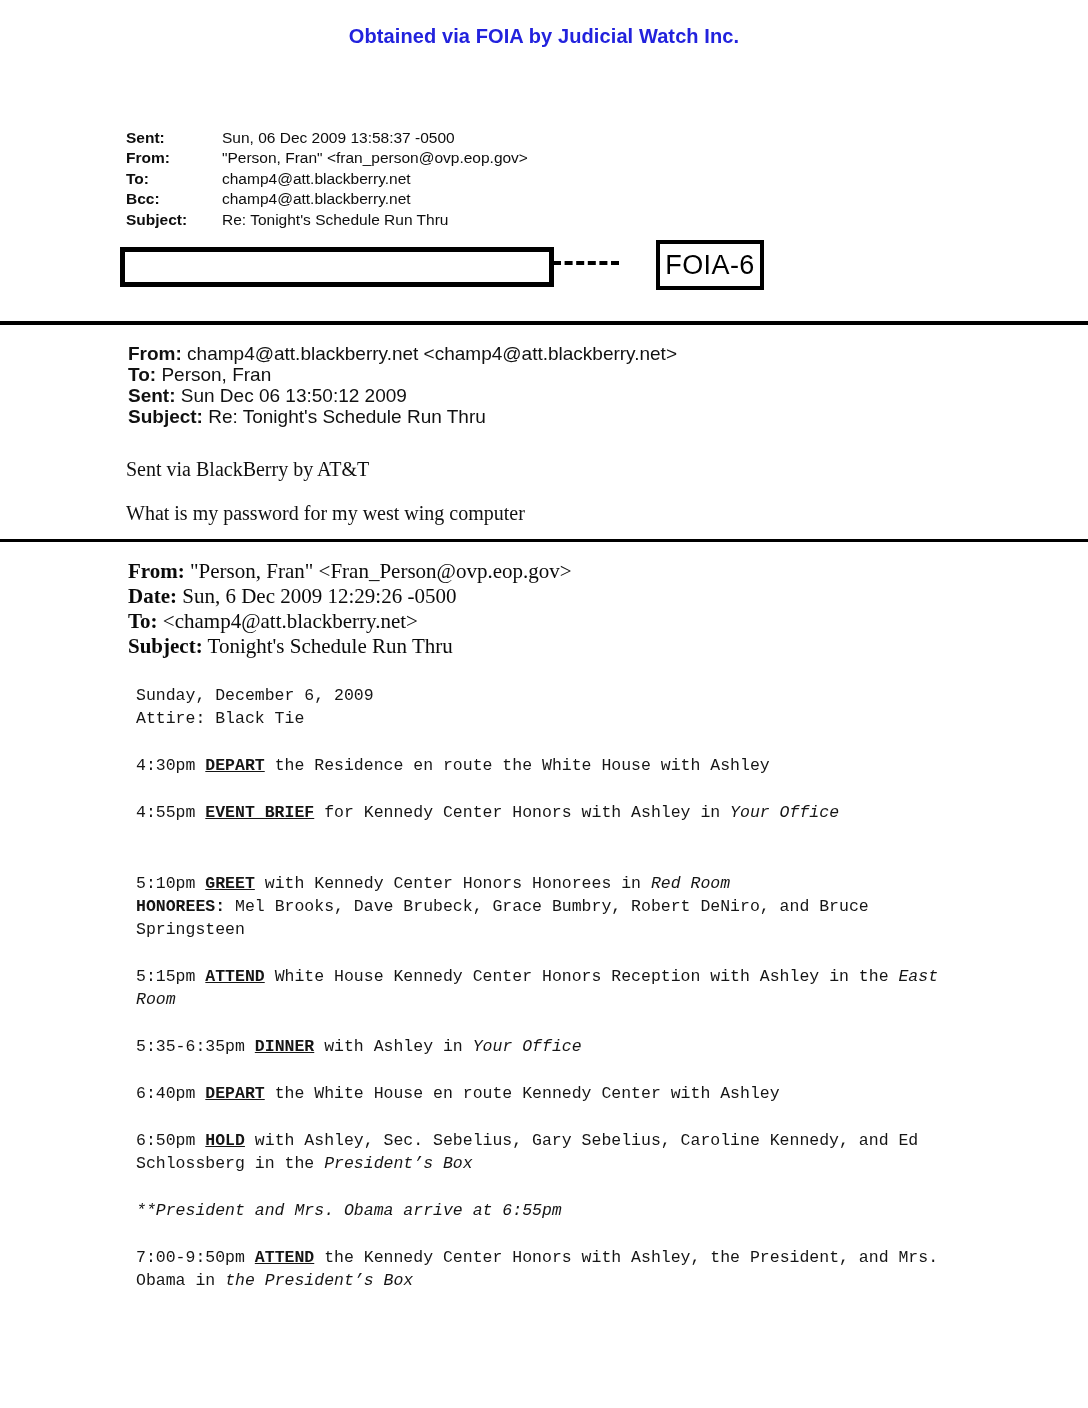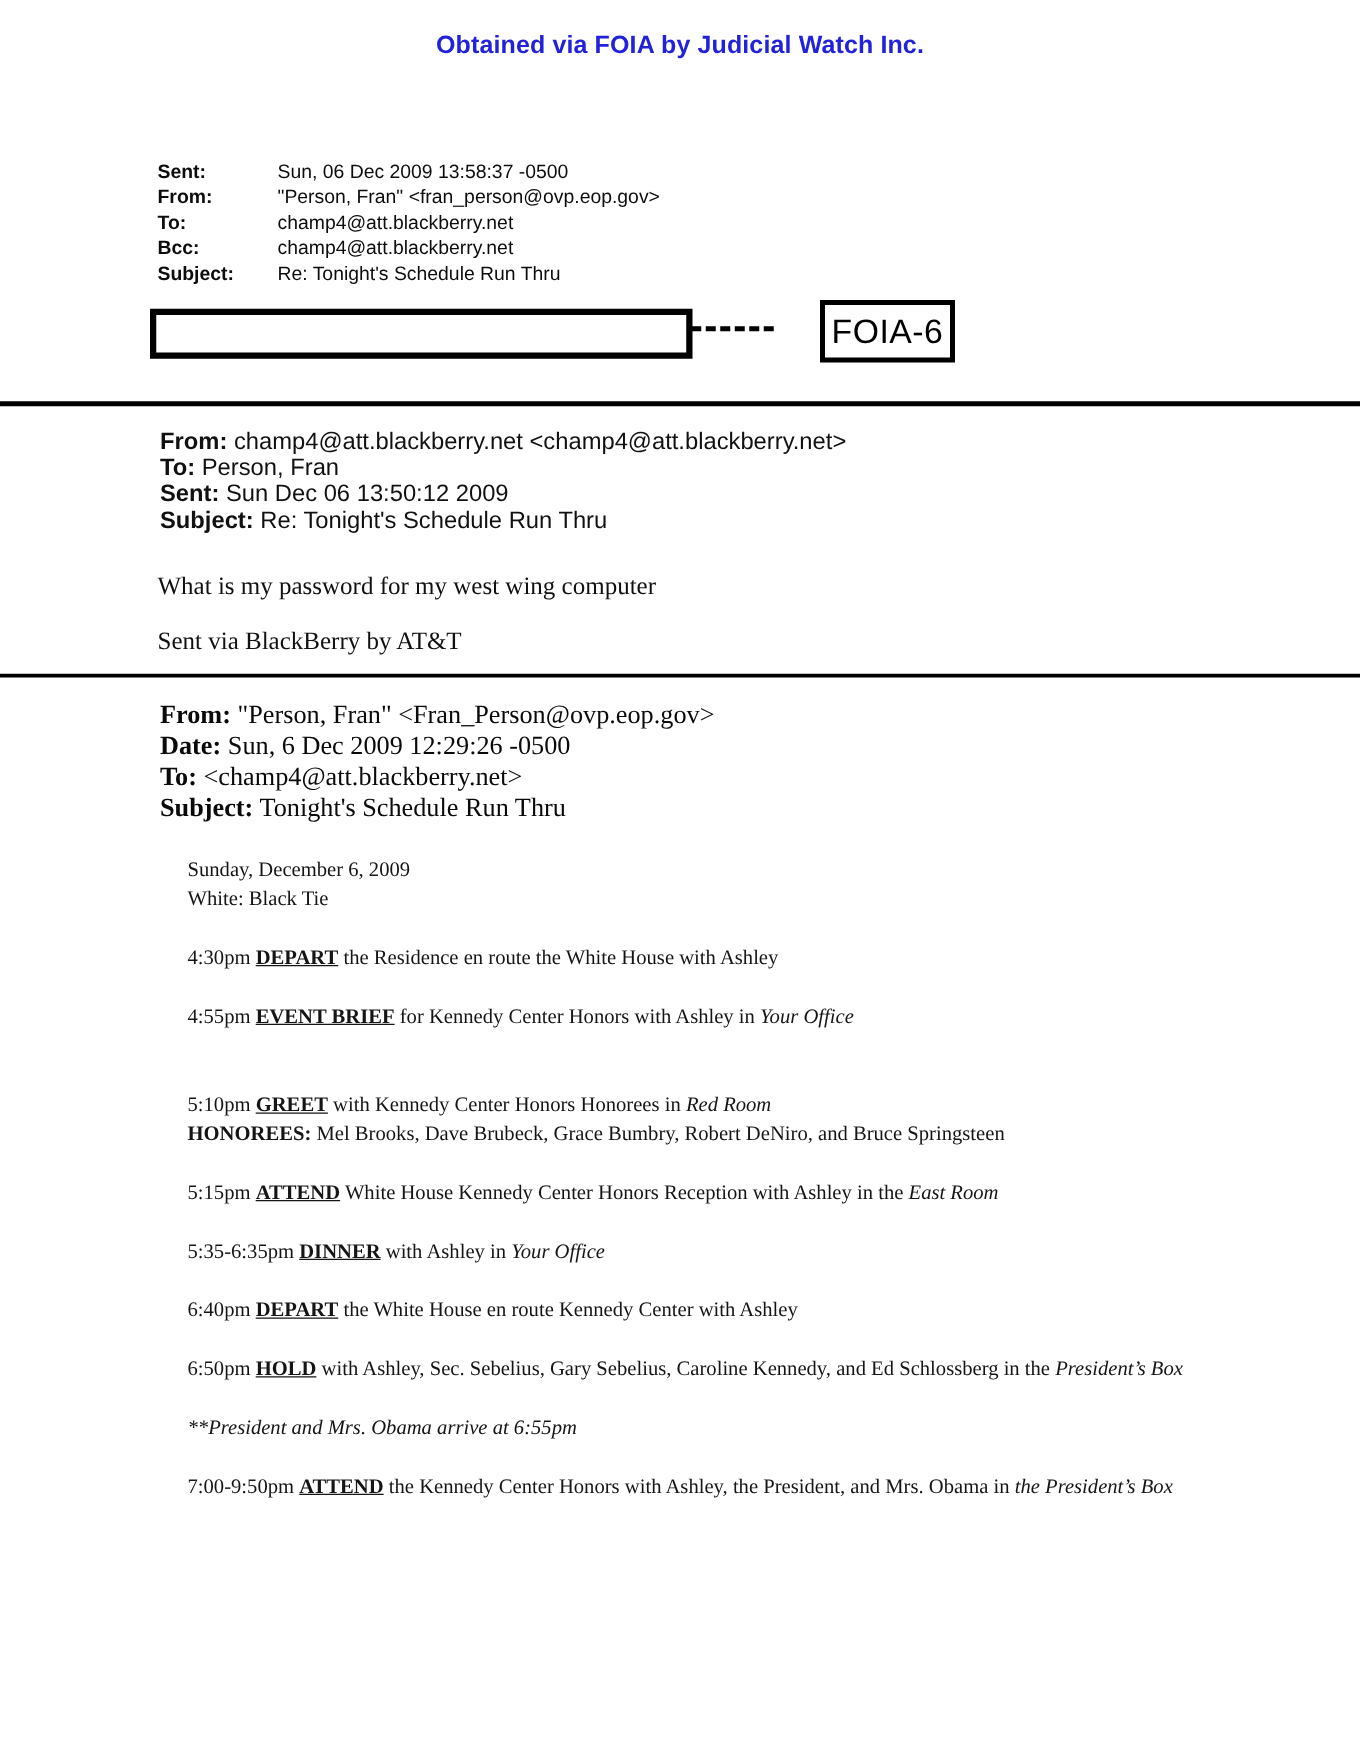--- a/index.html
+++ b/index.html
@@ -133,23 +133,23 @@
     font-size: 21px;
     line-height: 25px;
     color: #0a0a0a;
   }
   .hdr3 .k { font-weight: bold; }
 
   
   .sched {
     position: absolute;
     top: 684px;
-    left: 150px;
+    left: 136px;
     width: 820px;
-    font-family: Liberation Serif, serif;
+    font-family: Liberation Mono, monospace;
     font-size: 16.5px;
     line-height: 23px;
     color: #151515;
   }
   .sched .line { margin: 0; }
   .sched .gap { height: 24px; }
   .sched b { font-weight: bold; }
   .sched u.bu { font-weight: bold; text-decoration: underline; }
   .sched i { font-style: italic; }
   .sched .note { font-style: italic; }
@@ -205,22 +205,22 @@
     </div>
     <div>
       <span class="k">Sent:</span><span> Sun Dec 06 13:50:12 2009</span>
     </div>
     <div>
       <span class="k">Subject:</span><span> Re: Tonight's Schedule Run Thru</span>
     </div>
   </div>
 
   <div class="body2">
+    <div>Sent via BlackBerry by AT&amp;T</div>
     <div>What is my password for my west wing computer</div>
-    <div>Sent via BlackBerry by AT&amp;T</div>
   </div>
 
   <div class="rule rule-2"></div>
 
   <div class="hdr3">
     <div>
       <span class="k">From:</span><span> "Person, Fran" &lt;Fran_Person@ovp.eop.gov&gt;</span>
     </div>
     <div>
       <span class="k">Date:</span><span> Sun, 6 Dec 2009 12:29:26 -0500</span>
@@ -229,21 +229,21 @@
       <span class="k">To:</span><span> &lt;champ4@att.blackberry.net&gt;</span>
     </div>
     <div>
       <span class="k">Subject:</span><span> Tonight's Schedule Run Thru</span>
     </div>
   </div>
 
   <div class="sched">
 
     <div class="line">Sunday, December 6, 2009</div>
-    <div class="line">White: Black Tie</div>
+    <div class="line">Attire: Black Tie</div>
 
     <div class="gap"></div>
 
     <div class="line">
       <span>4:30pm </span><u class="bu">DEPART</u><span> the Residence en route the White House with Ashley</span>
     </div>
 
     <div class="gap"></div>
 
     <div class="line">

